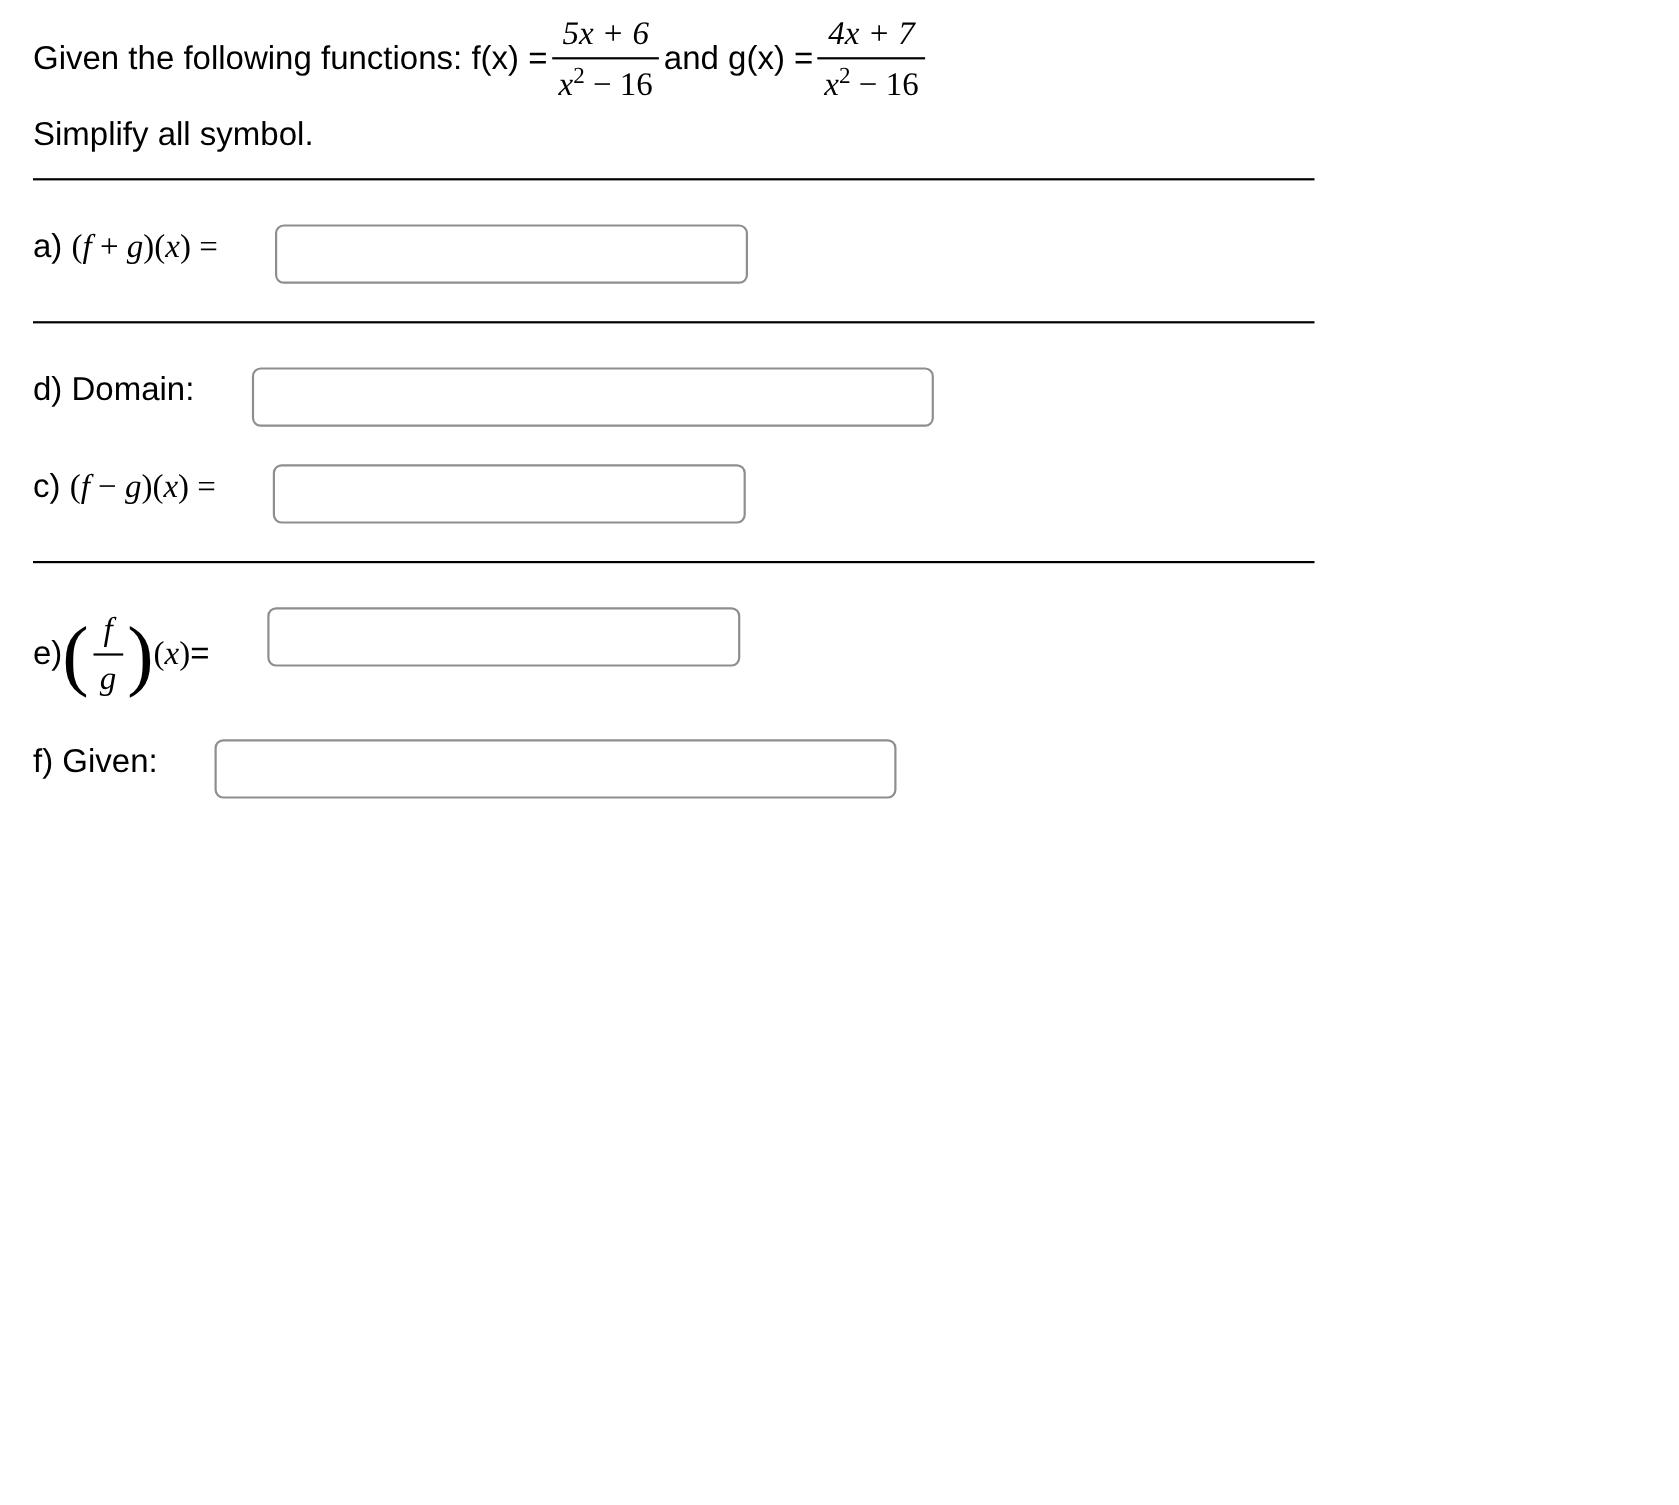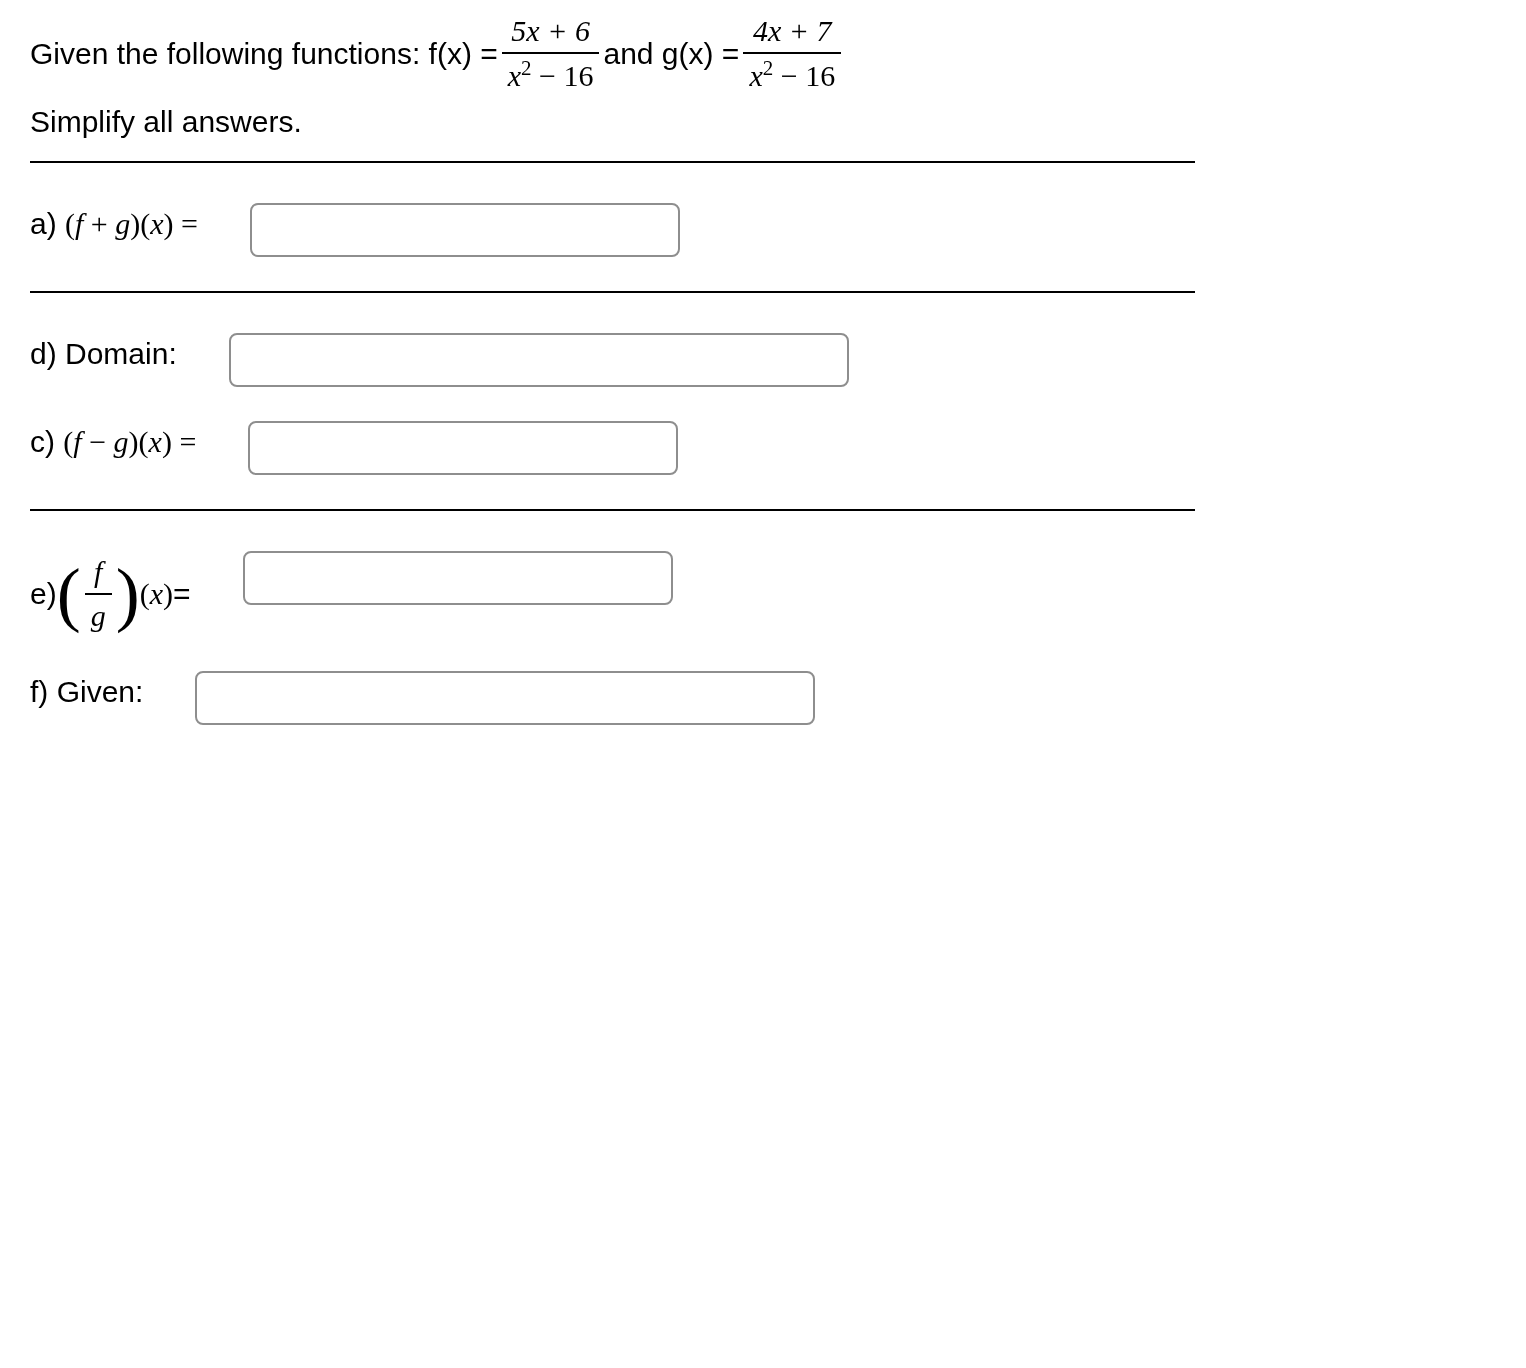--- a/index.html
+++ b/index.html
@@ -97,21 +97,21 @@
     <span> and g(x) = </span>
     <span class="frac">
       <span class="num"><span class="mathvar">4x + 7</span></span>
       <span class="den">
         <span class="mathvar">x</span><span class="super2 math">2</span><span class="math"> − 16</span>
       </span>
     </span>
   </div>
 
 
-  <div class="instr">Simplify all answers.</div>
+  <div class="instr">Simplify all symbol.</div>
 
   <hr class="sep">
 
   <div class="qrow">
     <span class="qlabel">
       <span>a) </span><span class="math">(</span><span class="mathvar">f</span><span class="math"> + </span><span class="mathvar">g</span><span class="math">)(</span><span class="mathvar">x</span><span class="math">) = </span>
     </span>
     <input type="text" class="answer med" value="" style="">
   </div>
 

